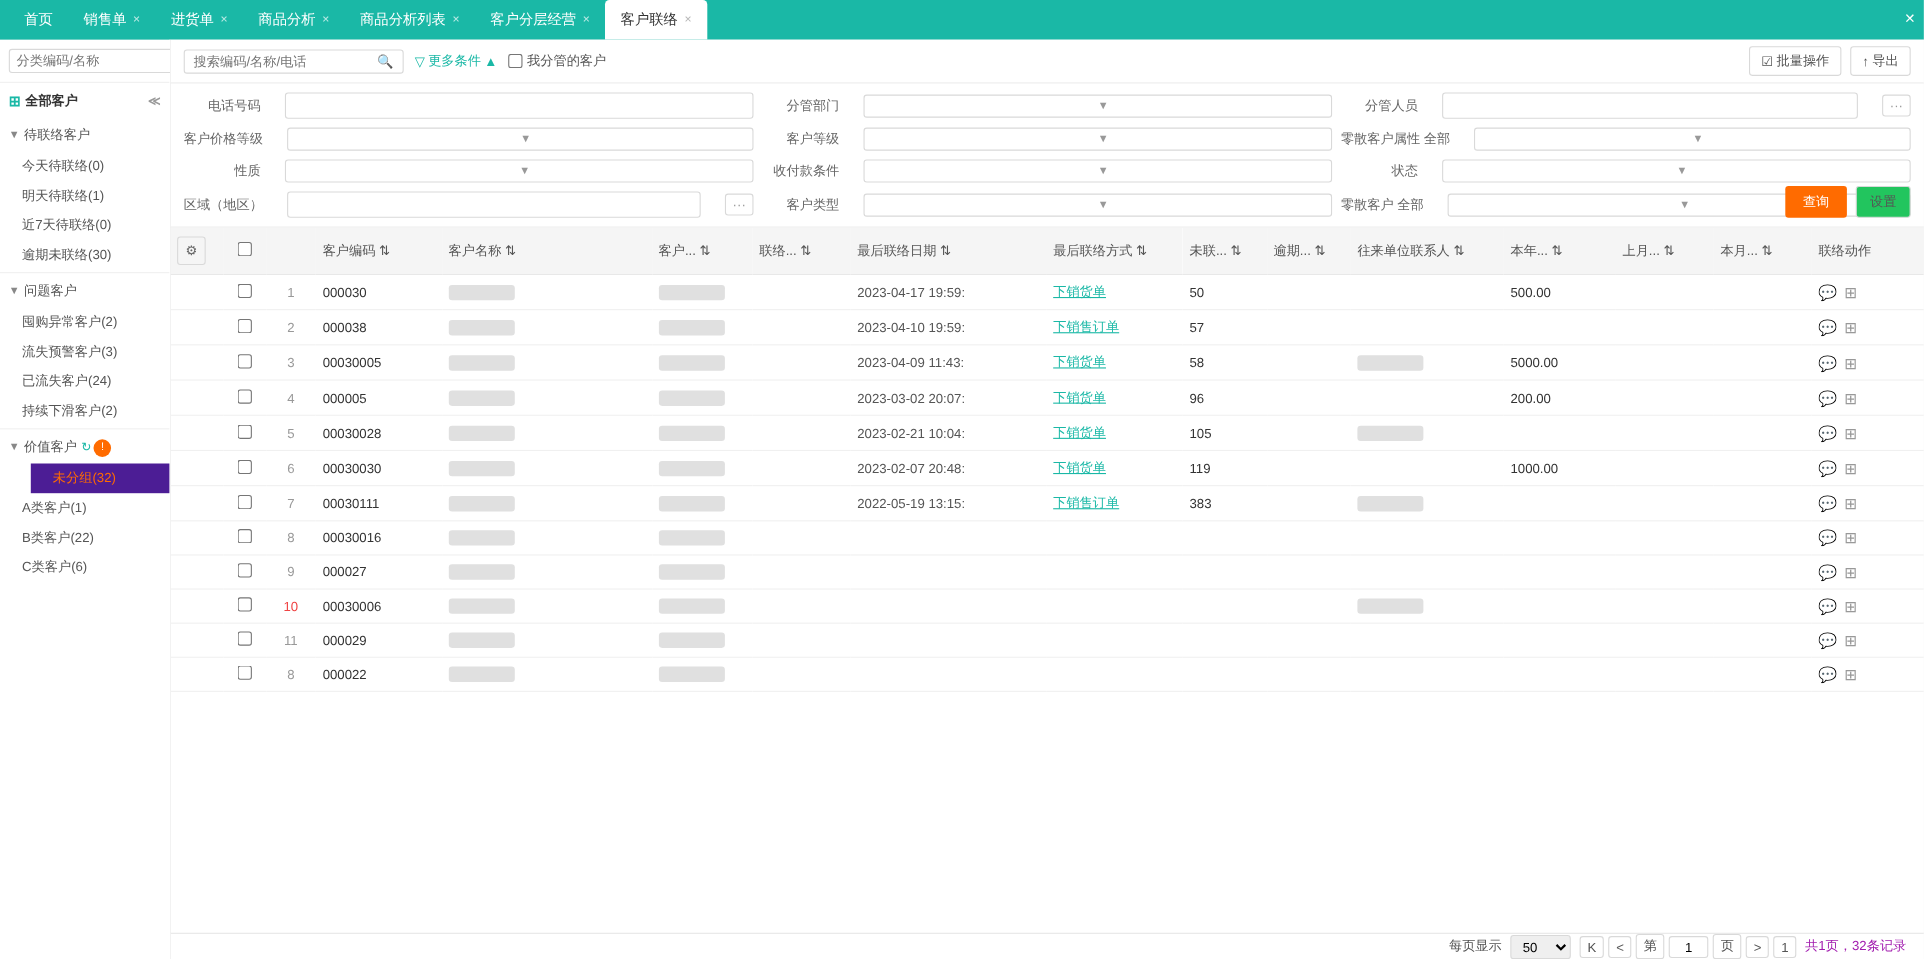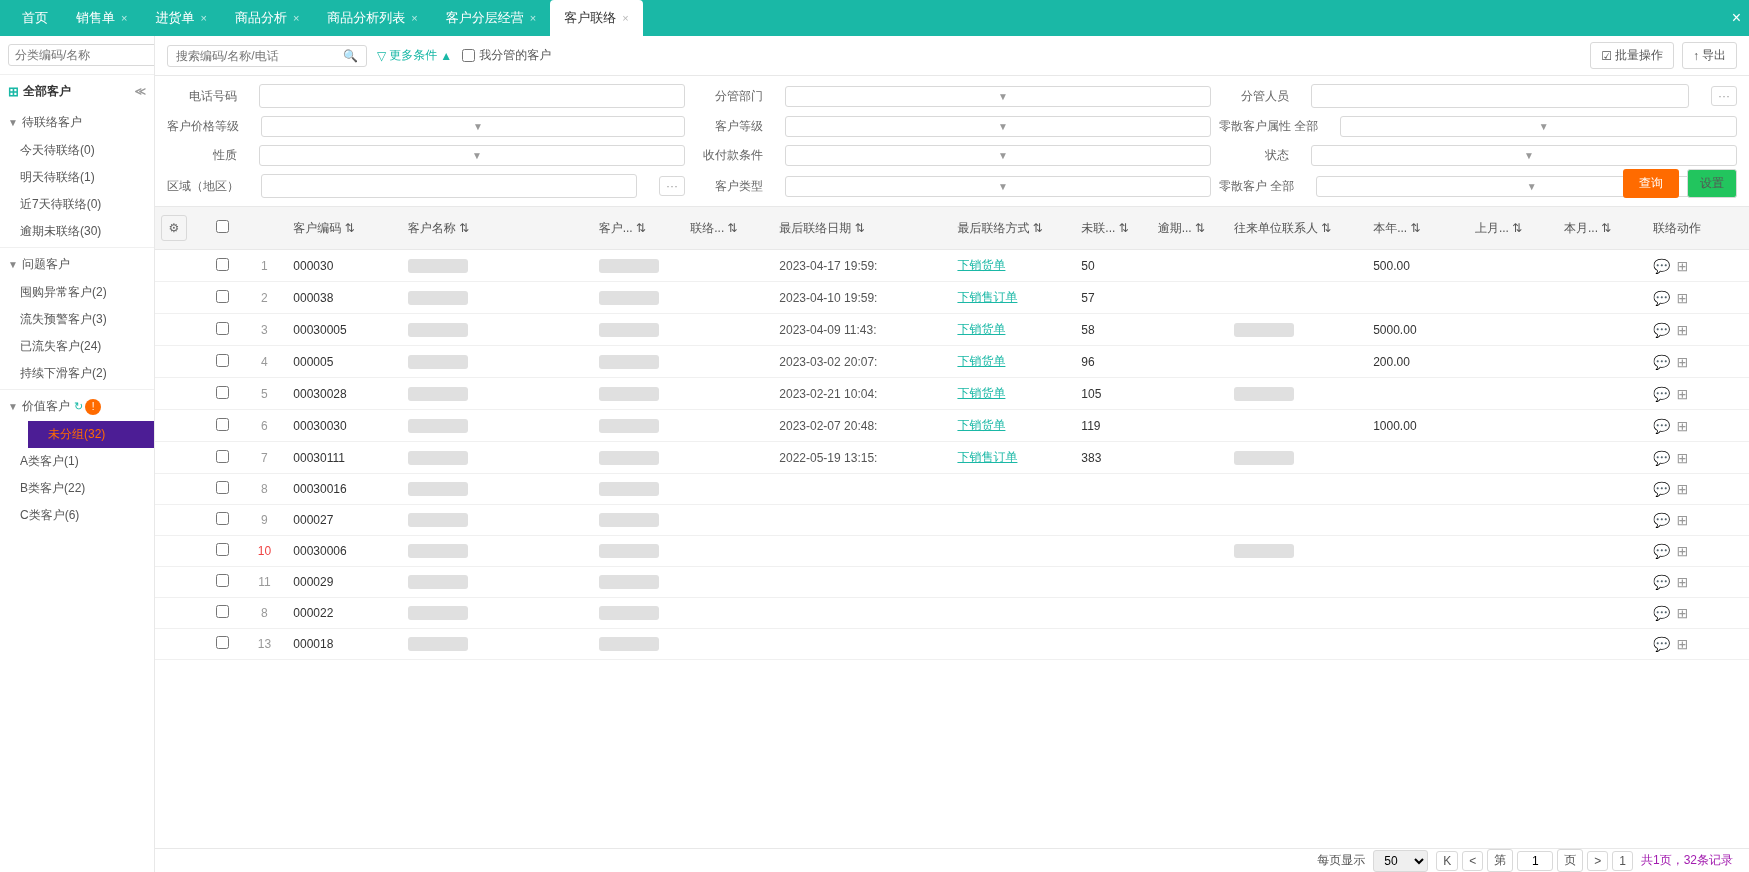--- a/index.html
+++ b/index.html
@@ -686,49 +686,20 @@
       <td class="col-year"></td>
       <td class="col-lastmonth"></td>
       <td class="col-thismonth"></td>
       <td class="col-action">
         <div class="action-icons">
           <span class="action-icon">💬</span>
           <span class="action-icon">⊞</span>
         </div>
       </td>
     </tr>
-              <tr>
-      <td class="col-check"></td>
-      <td class="col-check">
-        <input type="checkbox" style="">
-      </td>
-      <td class="col-num" style="color:#999;">13</td>
-      <td class="col-code">000018</td>
-      <td class="col-name"><span class="blurred"></span></td>
-      <td class="col-type"><span class="blurred"></span></td>
-      <td class="col-contact"></td>
-      <td class="col-date" style="color:#555;"></td>
-      <td class="col-method">
-        
-      </td>
-      <td class="col-uncontact"></td>
-      <td class="col-overdue"></td>
-      <td class="col-partner">
-        
-      </td>
-      <td class="col-year"></td>
-      <td class="col-lastmonth"></td>
-      <td class="col-thismonth"></td>
-      <td class="col-action">
-        <div class="action-icons">
-          <span class="action-icon">💬</span>
-          <span class="action-icon">⊞</span>
-        </div>
-      </td>
-    </tr>
             </tbody>
         </table>
       </div>
 
       <div class="pagination">
         <span class="page-info">每页显示</span>
         <select class="page-size-select">
           <option>50</option>
           <option>100</option>
           <option>200</option>

